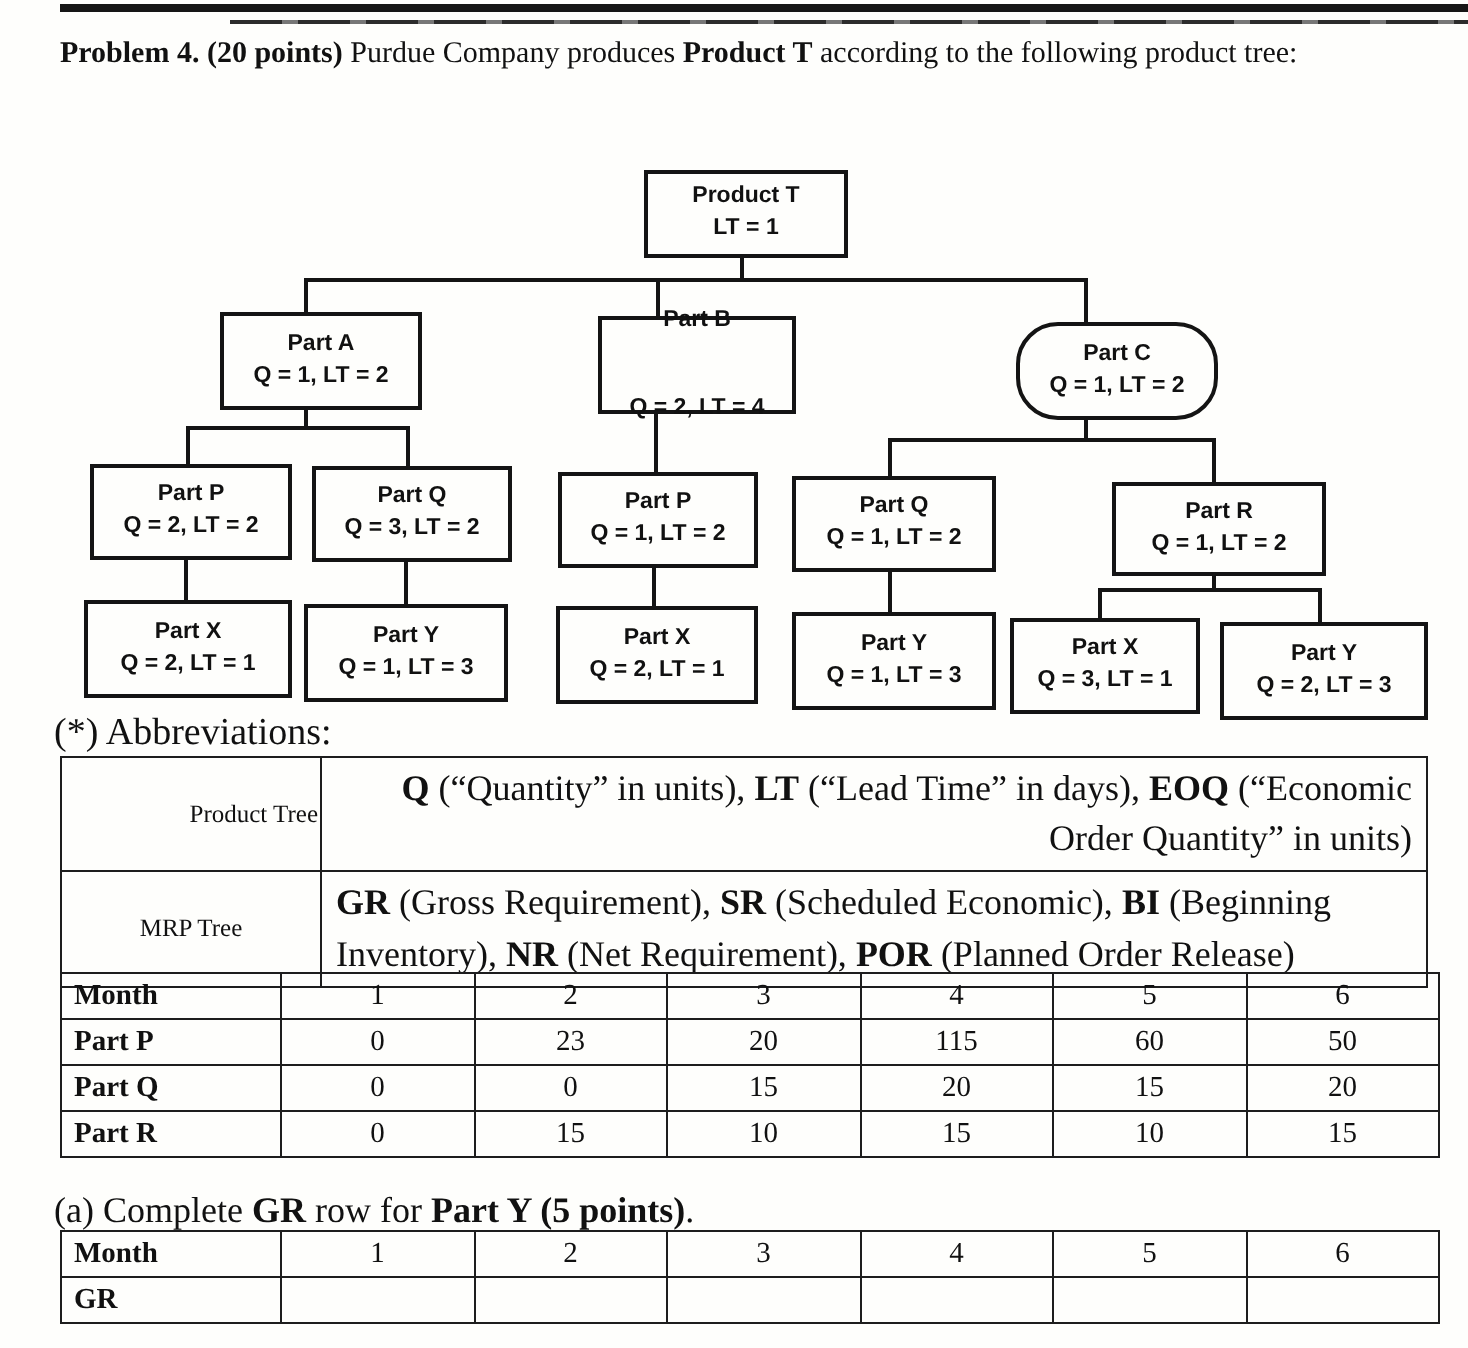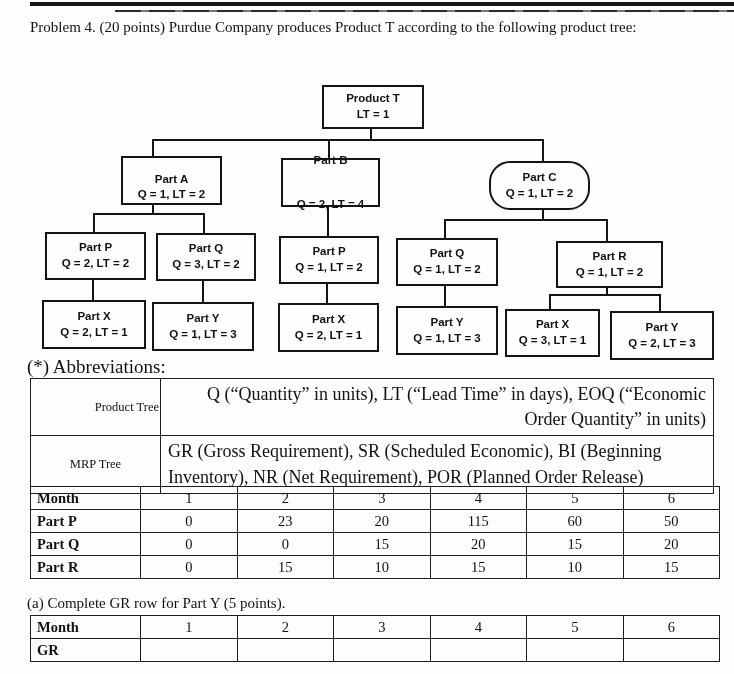--- a/index.html
+++ b/index.html
@@ -7,32 +7,32 @@
     position:relative;width:734px;height:674px;background:#fefefc;
     font-family:"Liberation Serif",serif;color:#111;overflow:hidden;
     margin:0 auto;
   }
   
   .rule1{position:absolute;left:30px;top:2px;width:704px;height:4px;background:#161616;}
   .rule2{position:absolute;left:115px;top:10px;width:619px;height:2px;
          background:repeating-linear-gradient(90deg,#2c2c2c 0 26px,#777 26px 34px);}
   
   .intro{position:absolute;left:30px;top:17px;width:694px;font-size:15px;line-height:1.35;}
-  .b{font-weight:normal;}
+  .b{font-weight:bold;}
   
   .tree{position:absolute;left:0;top:0;width:734px;height:360px;}
   .node{
     position:absolute;border:2px solid #141414;background:#fefefc;text-align:center;
     font-family:"Liberation Sans",sans-serif;font-weight:bold;font-size:11.5px;line-height:1.35;
     display:flex;flex-direction:column;justify-content:center;z-index:2;
   }
   .n0{left:322px;top:85px;width:98px;height:40px;}
-  .n1{left:121px;top:156px;width:97px;height:45px;justify-content:flex-end;}
-  .n2{left:281px;top:158px;width:95px;height:45px;gap:28px;}
-  .n3{left:489px;top:161px;width:97px;height:45px;border-radius:21px;}
+  .n1{left:110px;top:156px;width:97px;height:45px;}
+  .n2{left:299px;top:158px;width:95px;height:45px;gap:28px;}
+  .n3{left:508px;top:161px;width:97px;height:45px;border-radius:21px;}
   .n4{left:45px;top:232px;width:97px;height:44px;}
   .n5{left:156px;top:233px;width:96px;height:44px;}
   .n6{left:279px;top:236px;width:96px;height:44px;}
   .n7{left:396px;top:238px;width:98px;height:44px;}
   .n8{left:556px;top:241px;width:103px;height:43px;}
   .n9{left:42px;top:300px;width:100px;height:45px;}
   .n10{left:152px;top:302px;width:98px;height:45px;}
   .n11{left:278px;top:303px;width:97px;height:45px;}
   .n12{left:396px;top:306px;width:98px;height:45px;}
   .n13{left:505px;top:309px;width:91px;height:44px;}
@@ -48,21 +48,21 @@
   .abbr .term{width:130px;text-align:center;font-size:12.5px;}
   .abbr .desc{font-size:18px;padding:3px 7px;line-height:1.4;}
   .abbr tr.r1 td{height:25px;text-align:right;}
   .abbr tr.r2 td{height:42px;}
   
   .por-heading{position:absolute;left:27px;top:464px;font-size:15px;}
   .por{position:absolute;left:30px;top:486px;width:690px;font-size:14.5px;}
   .por td{height:20px;text-align:center;padding:1px 3px;}
   .por td.lbl{text-align:left;font-weight:bold;padding-left:6px;}
   
-  .qa-heading{position:absolute;left:27px;top:595px;font-size:15px;}
+  .qa-heading{position:absolute;left:27px;top:595px;font-size:18px;}
   .qa{position:absolute;left:30px;top:615px;width:690px;font-size:14.5px;}
   .qa td{height:20px;text-align:center;padding:1px 3px;}
   .qa td.lbl{text-align:left;font-weight:bold;padding-left:6px;}
 </style>
 </head>
 <body>
 
 <div class="page">
 
   <div class="rule1"></div>

